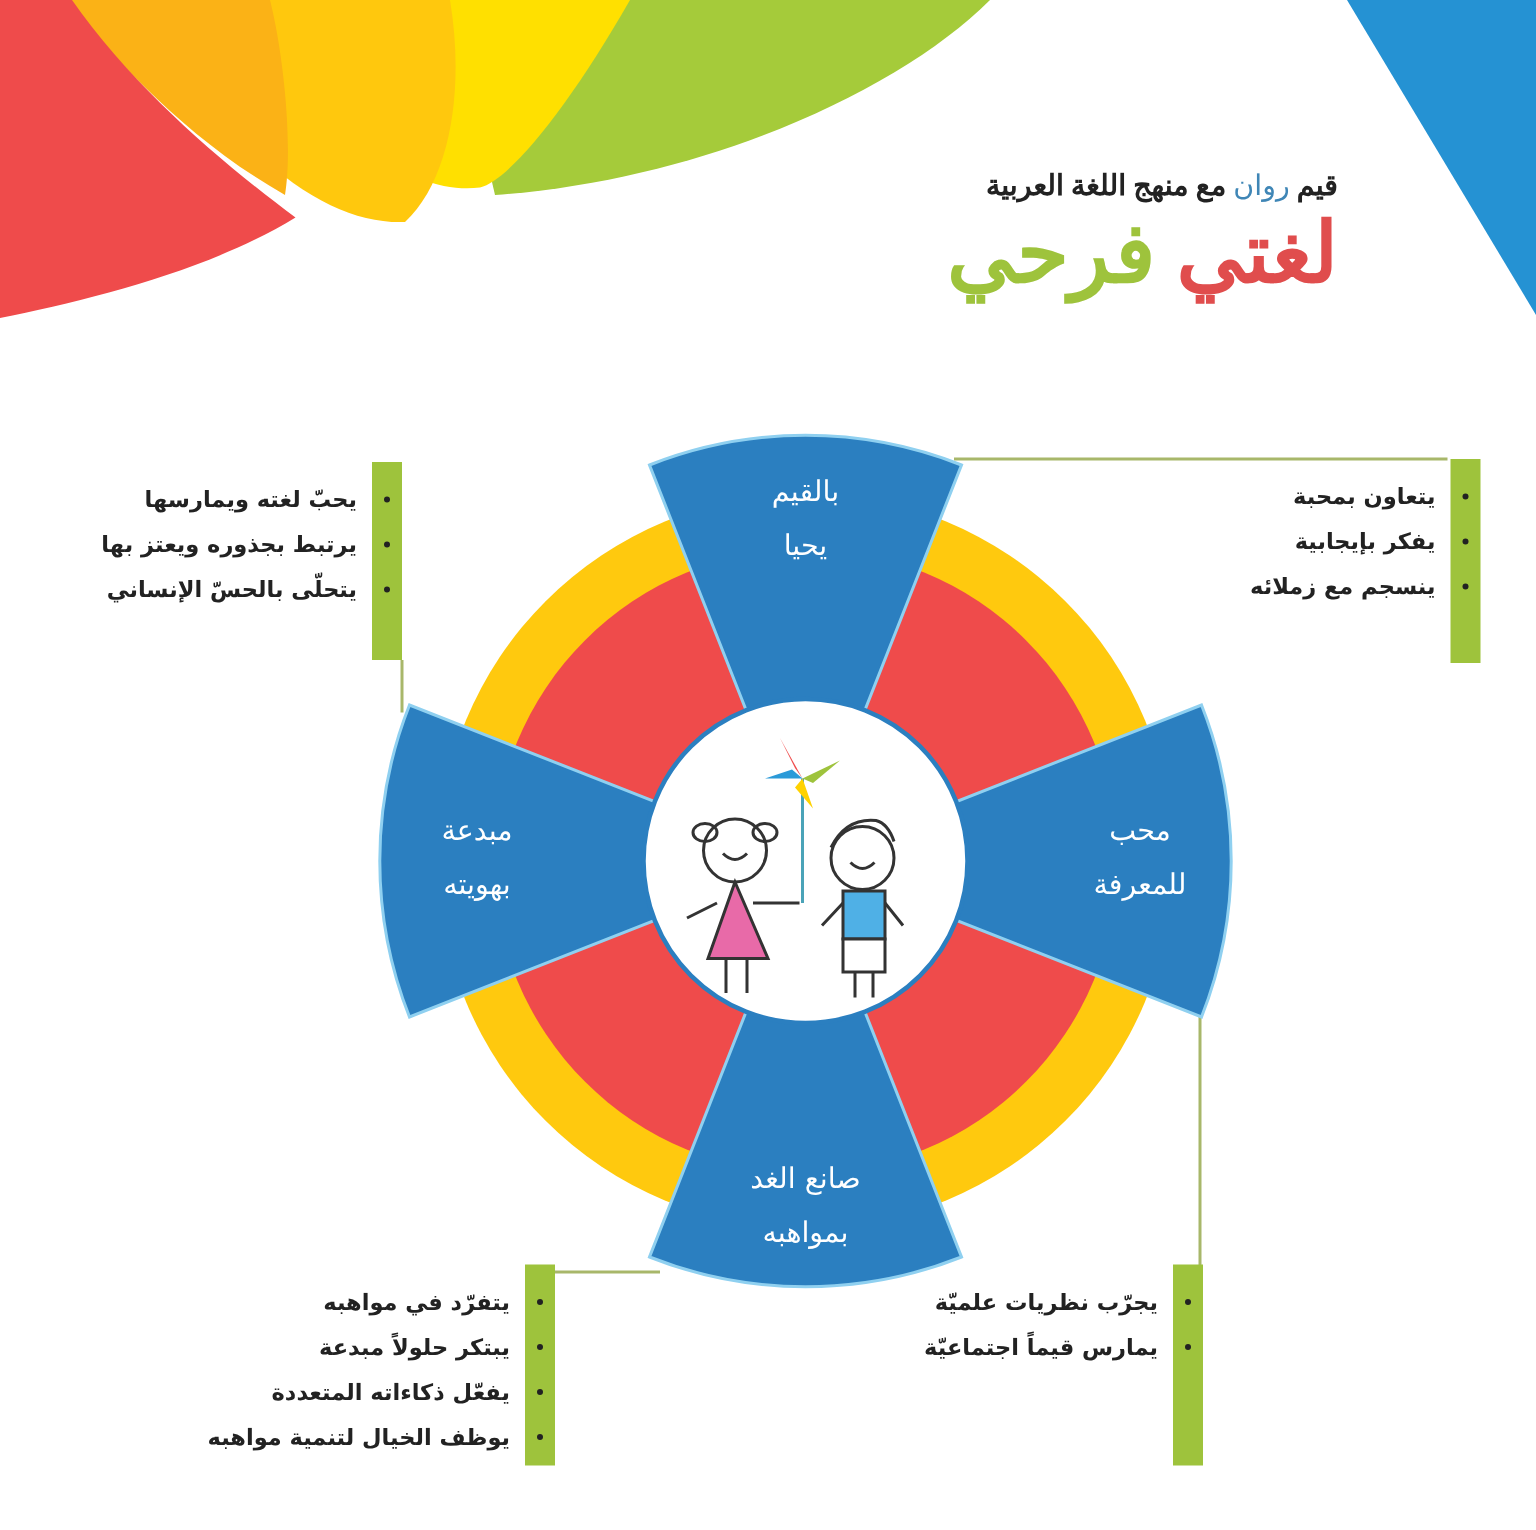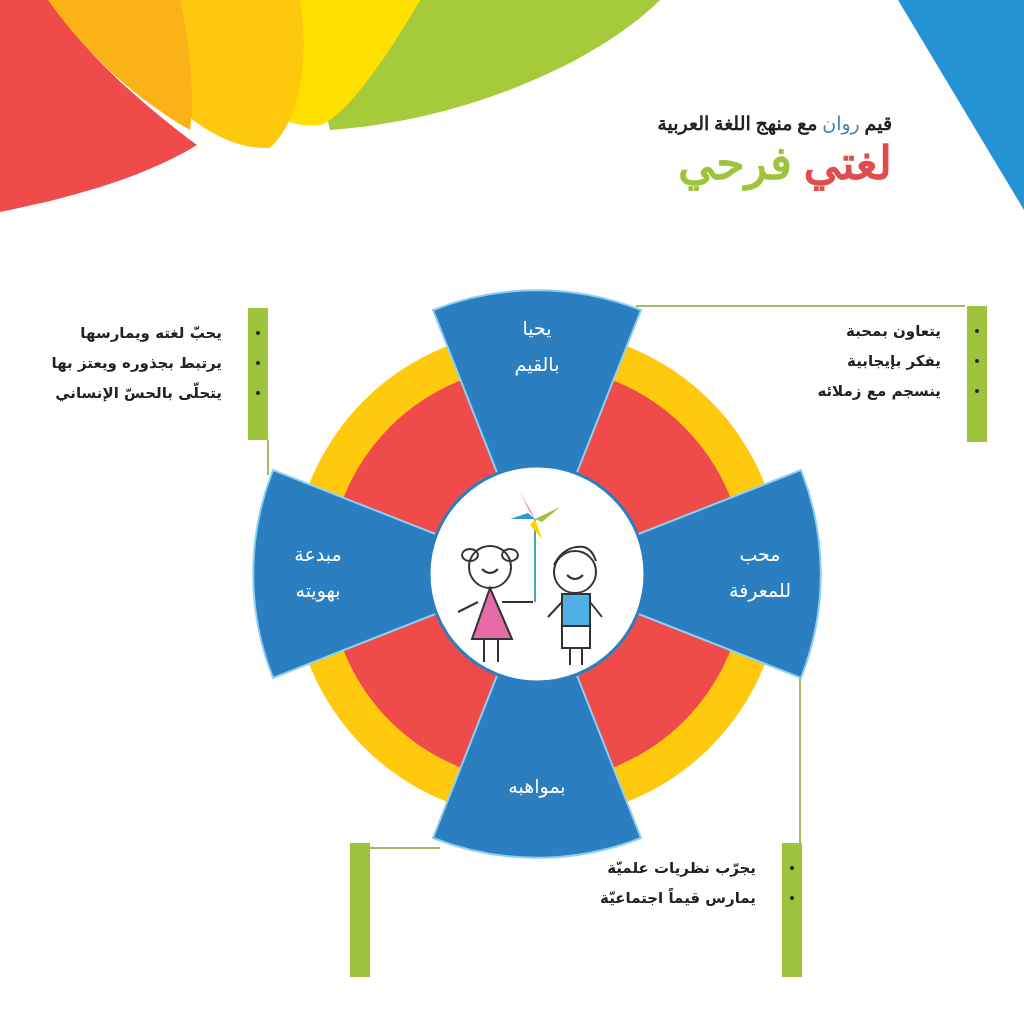--- a/index.html
+++ b/index.html
@@ -1,27 +1,27 @@
 <!DOCTYPE html>
 <html><head>
 <meta charset="utf-8">
 <style>
   html, body { margin:0; padding:0; }
   body { width:1024px; height:1020px; position:relative; overflow:hidden; background:#ffffff; font-family:"DejaVu Sans", sans-serif; }
   svg.bg { position:absolute; left:0; top:0; }
   .title-block { position:absolute; right:132px; top:112px; text-align:right; direction:rtl;font-family:Liberation Serif, serif; }
   .subtitle { font-size:19px; color:#222; font-weight:bold; }
   .subtitle .hl { color:#3f86b6; font-weight:normal; }
-  .main-title { font-size:46px; font-weight:bold; line-height:1.1; margin-top:4px; letter-spacing:1px; }
+  .main-title { font-size:56px; font-weight:bold; line-height:1.1; margin-top:4px; letter-spacing:1px; }
   .main-title .w1 { color:#e04d4d; }
   .main-title .w2 { color:#9ec33c; }
   .list-box { position:absolute; direction:rtl; }
   .list-box .bar { position:absolute; top:0; right:0; width:20px; background:#9ec33c; }
   .list-box ul { list-style:none; margin:0; padding:0; position:absolute; right:0; top:10px; }
-  .list-box li { position:relative; height:30px; line-height:30px; font-size:15px; color:#222; font-weight:bold; white-space:nowrap; padding-right:46px; }
+  .list-box li { position:relative; height:30px; line-height:30px; font-size:15px; color:#222; font-weight:bold; white-space:nowrap; padding-right:30px; }
   .list-box li .dot { position:absolute; right:8px; top:13px; width:4px; height:4px; border-radius:50%; background:#222; }
   .sector-label { position:absolute; color:#ffffff; font-size:19px; text-align:center; direction:rtl; line-height:36px; width:140px; }
   .kids { position:absolute; left:430px; top:467px; width:214px; height:214px; }
 </style>
 </head>
 <body>
 
 <svg class="bg" width="1024" height="1020" viewBox="0 0 1024 1020">
 
   <path d="M300,0 L660,0 C600,60 470,120 330,130 Z" fill="#a5cb3a"></path>
@@ -57,28 +57,29 @@
     <span class="hl">روان</span>
     <span>مع منهج اللغة العربية</span>
   </div>
   <div class="main-title">
     <span class="w1">لغتي</span>
     <span class="w2">فرحي</span>
   </div>
 </div>
 
 <div class="sector-label" style="left:467px; top:310px;">
+  <div>بالقيم</div>
   <div>يحيا</div>
-  <div>بالقيم</div>
 </div>
 <div class="sector-label" style="left:690px; top:536px;">
   <div>محب</div>
   <div>للمعرفة</div>
 </div>
 <div class="sector-label" style="left:467px; top:768px;">
+  <div>صانع الغد</div>
   <div>بمواهبه</div>
 </div>
 <div class="sector-label" style="left:248px; top:536px;">
   <div>مبدعة</div>
   <div>بهويته</div>
 </div>
 
 <svg class="kids" viewBox="0 0 214 214">
 
   <g>
@@ -124,20 +125,26 @@
   <div class="bar" style="height:136px;"></div>
   <ul>
     <li><span class="dot"></span><span>يتعاون بمحبة</span></li>
     <li><span class="dot"></span><span>يفكر بإيجابية</span></li>
     <li><span class="dot"></span><span>ينسجم مع زملائه</span></li>
   </ul>
 </div>
 
 <div class="list-box" style="right:654px; top:843px; width:270px; height:134px;">
   <div class="bar" style="height:134px;"></div>
+  <ul>
+    <li><span class="dot"></span><span>يتفرّد في مواهبه</span></li>
+    <li><span class="dot"></span><span>يبتكر حلولاً مبدعة</span></li>
+    <li><span class="dot"></span><span>يفعّل ذكاءاته المتعددة</span></li>
+    <li><span class="dot"></span><span>يوظف الخيال لتنمية مواهبه</span></li>
+  </ul>
 </div>
 
 <div class="list-box" style="right:222px; top:843px; width:220px; height:134px;">
   <div class="bar" style="height:134px;"></div>
   <ul>
     <li><span class="dot"></span><span>يجرّب نظريات علميّة</span></li>
     <li><span class="dot"></span><span>يمارس قيماً اجتماعيّة</span></li>
   </ul>
 </div>
 

